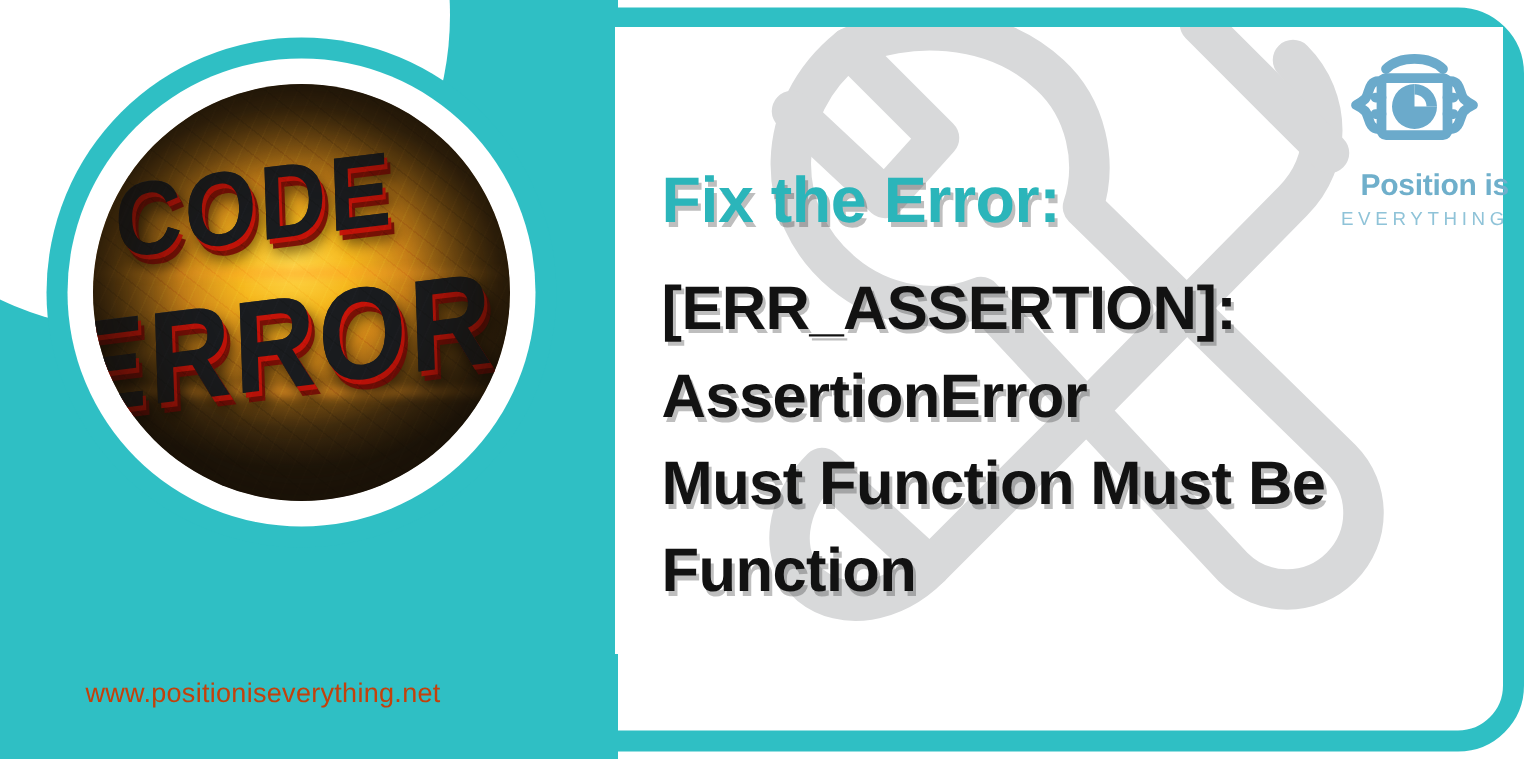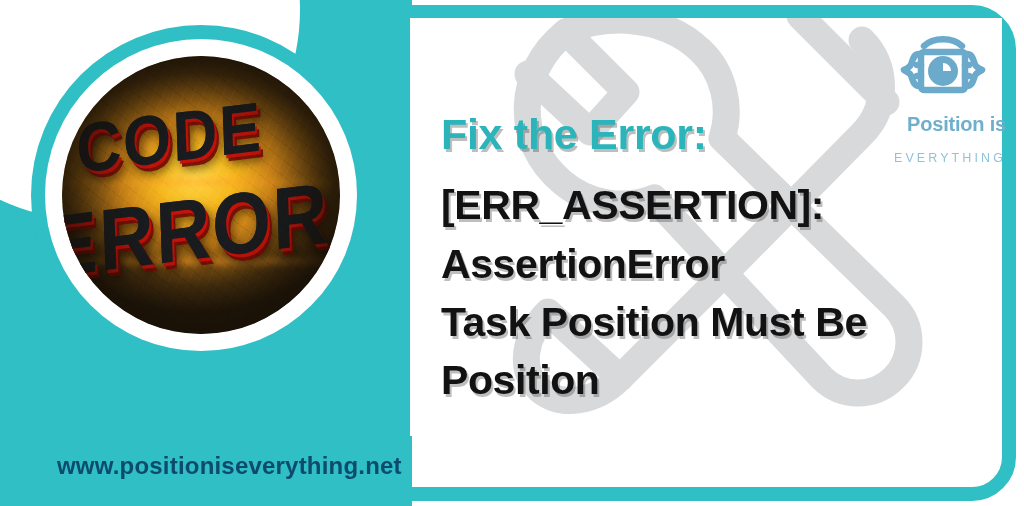--- a/index.html
+++ b/index.html
@@ -154,25 +154,24 @@
     border-radius: 50%;
     box-shadow: inset 0 0 60px 24px rgba(20,12,4,.72);
     pointer-events: none;
   }
 
   
   .site-url {
     position: absolute;
     left: 57px;
     top: 452px;
-    font-size: 24px;
-    color: #0c4a6e;
+    font-size: 18px;
+    color: #c2410c;
     letter-spacing: .2px;
     z-index: 7;
-    font-weight: bold;
   }
 
   
   .content-card {
     position: absolute;
     left: 410px;
     top: 18px;
     width: 592px;
     height: 418px;
     background: #ffffff;
@@ -236,21 +235,21 @@
     color: #6FAFCB;
     line-height: 1;
     margin-top: 4px;
     letter-spacing: -0.2px;
   }
   .logo-sub {
     font-size: 12.5px;
     color: #8FC3D8;
     letter-spacing: 3.1px;
     line-height: 1;
-    margin-top: 18px;
+    margin-top: 6px;
   }
 </style>
 </head>
 <body>
 
 <div id="banner">
 
   <div class="teal-frame"></div>
 
   <div class="teal-panel">
@@ -270,22 +269,22 @@
         <path d="M150 382 C126 406 92 412 70 394 C48 374 54 340 78 316 L150 382 Z"></path>
         <path d="M330 20 L416 106"></path>
       </g>
     </svg>
 
     <div class="headings">
       <div class="title-accent">Fix the Error:</div>
       <div class="title-main">
         <span class="ln">[ERR_ASSERTION]:</span>
         <span class="ln">AssertionError</span>
-        <span class="ln">Task Position Must Be</span>
-        <span class="ln">Position</span>
+        <span class="ln">Must Function Must Be</span>
+        <span class="ln">Function</span>
       </div>
     </div>
   </div>
 
   <div class="circle-wrap">
     <div class="ring-outer"></div>
     <div class="ring-white"></div>
     <div class="circle-photo">
       <div class="glow-streak"></div>
       <div class="glow-streak b"></div>

